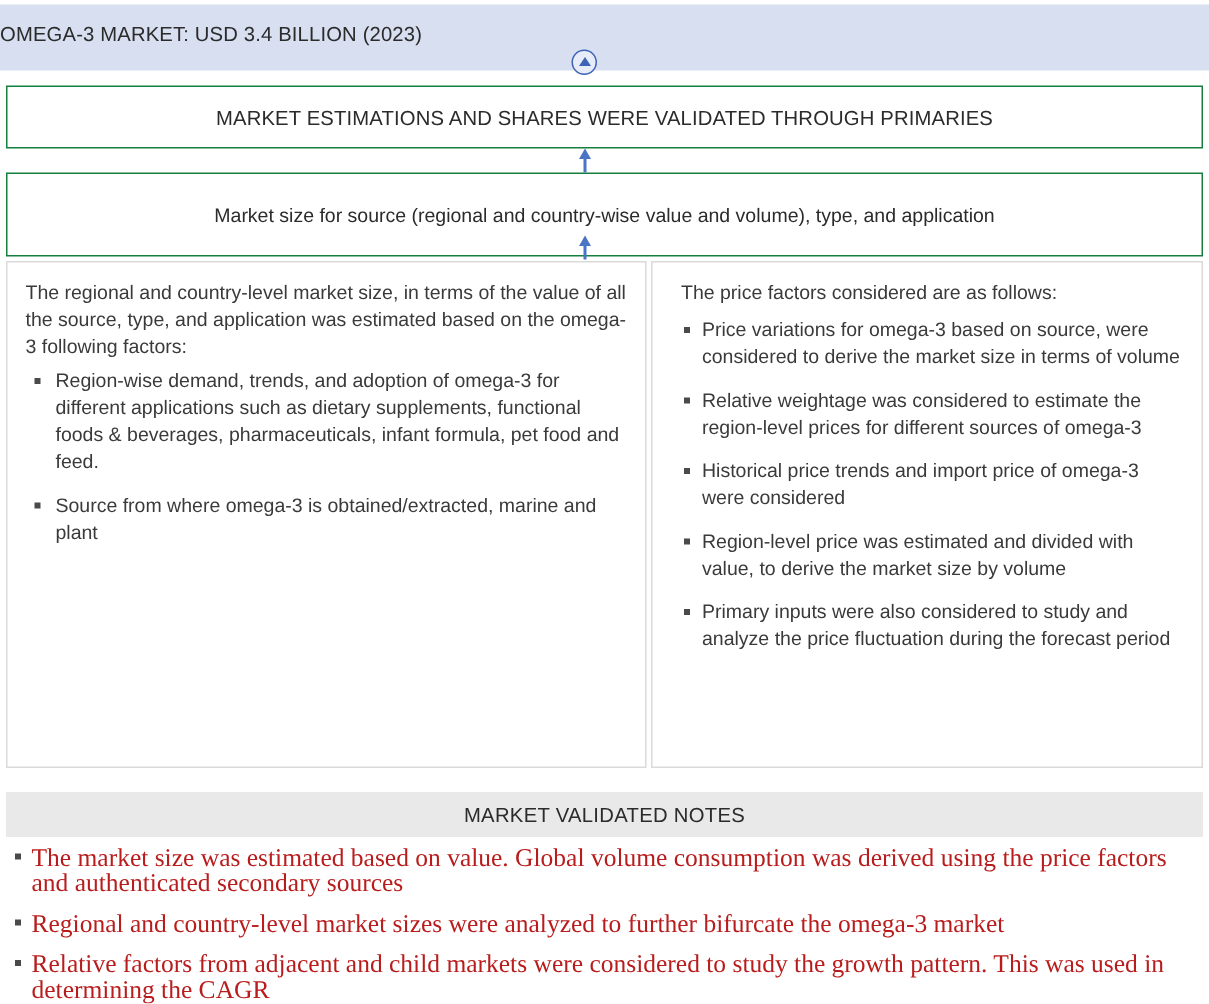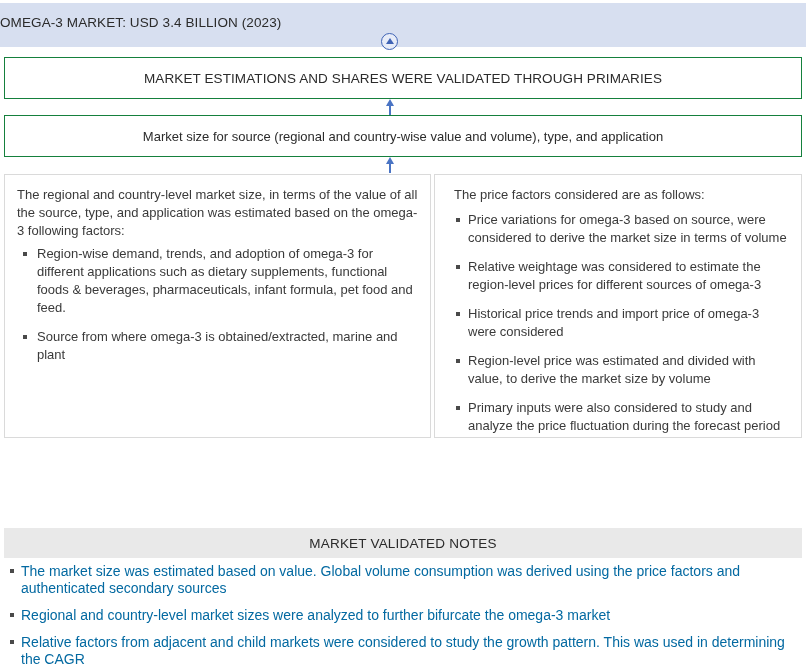--- a/index.html
+++ b/index.html
@@ -78,21 +78,21 @@
     top: 57px;
     height: 42px;
   }
   #box-validated .row-text {
     font-size: 13.5px;
     color: #2b2b2b;
     letter-spacing: 0.1px;
   }
   #box-marketsize {
     top: 115px;
-    height: 42px;
+    height: 56px;
   }
   #box-marketsize .row-text {
     font-size: 13px;
     color: #2b2b2b;
   }
 
   
   .arrow-up {
     position: absolute;
     left: 386px;
@@ -118,21 +118,21 @@
     border-right: 4px solid transparent;
     border-bottom: 7px solid #4a74c4;
   }
   #arrow-1 { top: 99px; }
   #arrow-2 { top: 157px; }
 
   
   .detail-box {
     position: absolute;
     top: 174px;
-    height: 264px;
+    height: 338px;
     border: 1px solid #dadada;
     background: #ffffff;
     box-sizing: border-box;
     padding: 11px 12px 8px 12px;
     overflow: hidden;
   }
   #detail-left {
     left: 4px;
     width: 427px;
   }
@@ -202,25 +202,26 @@
     position: absolute;
     left: 4px;
     top: 563px;
     width: 790px;
     list-style: none;
     margin: 0;
     padding: 0;
   }
   .notes-list li {
     position: relative;
-    font-size: 14px;
+    font-size: 17px;
     line-height: 17px;
-    color: #0369a1;
+    color: #b91c1c;
     margin: 0 0 10px 0;
     padding-left: 17px;
+    font-family: Liberation Serif, serif;
   }
   .notes-list li:before {
     content: "";
     position: absolute;
     left: 6px;
     top: 6px;
     width: 4px;
     height: 4px;
     background: #4a4a4a;
   }

